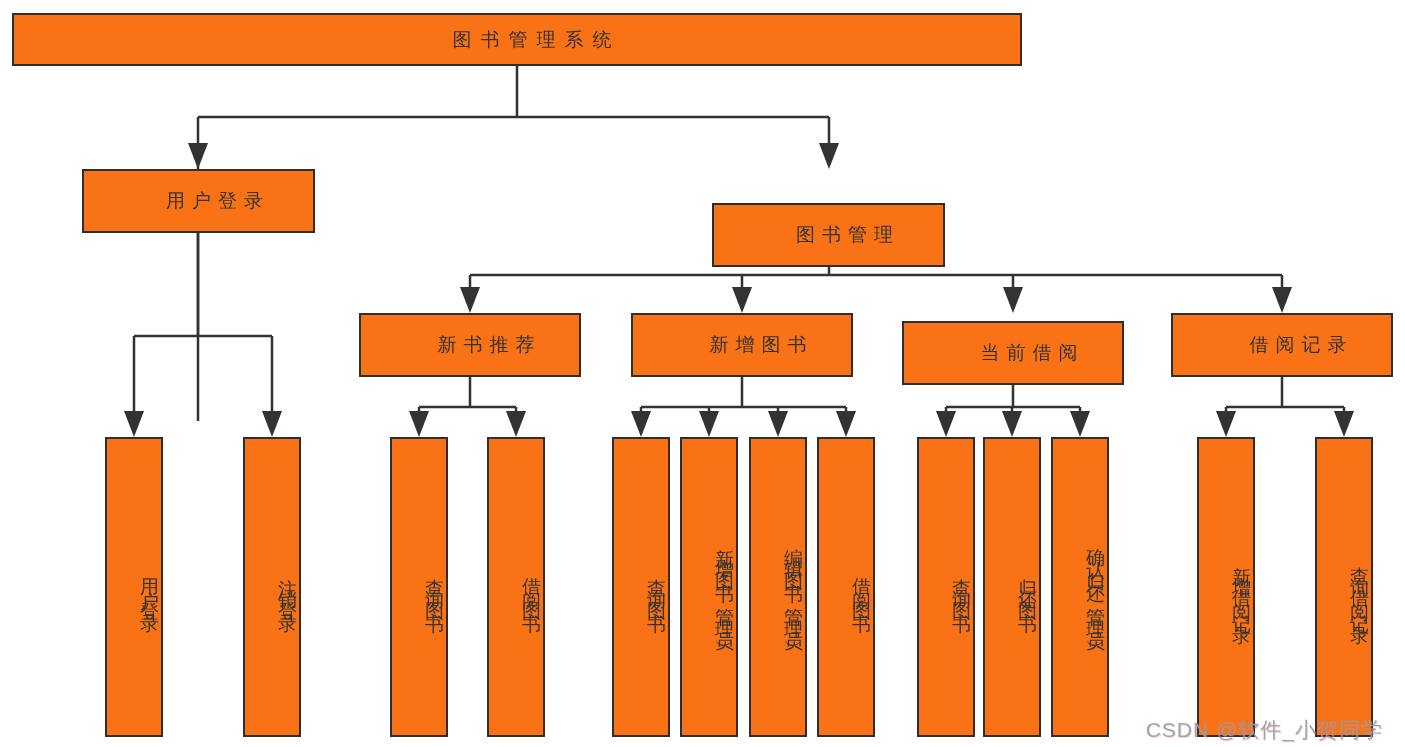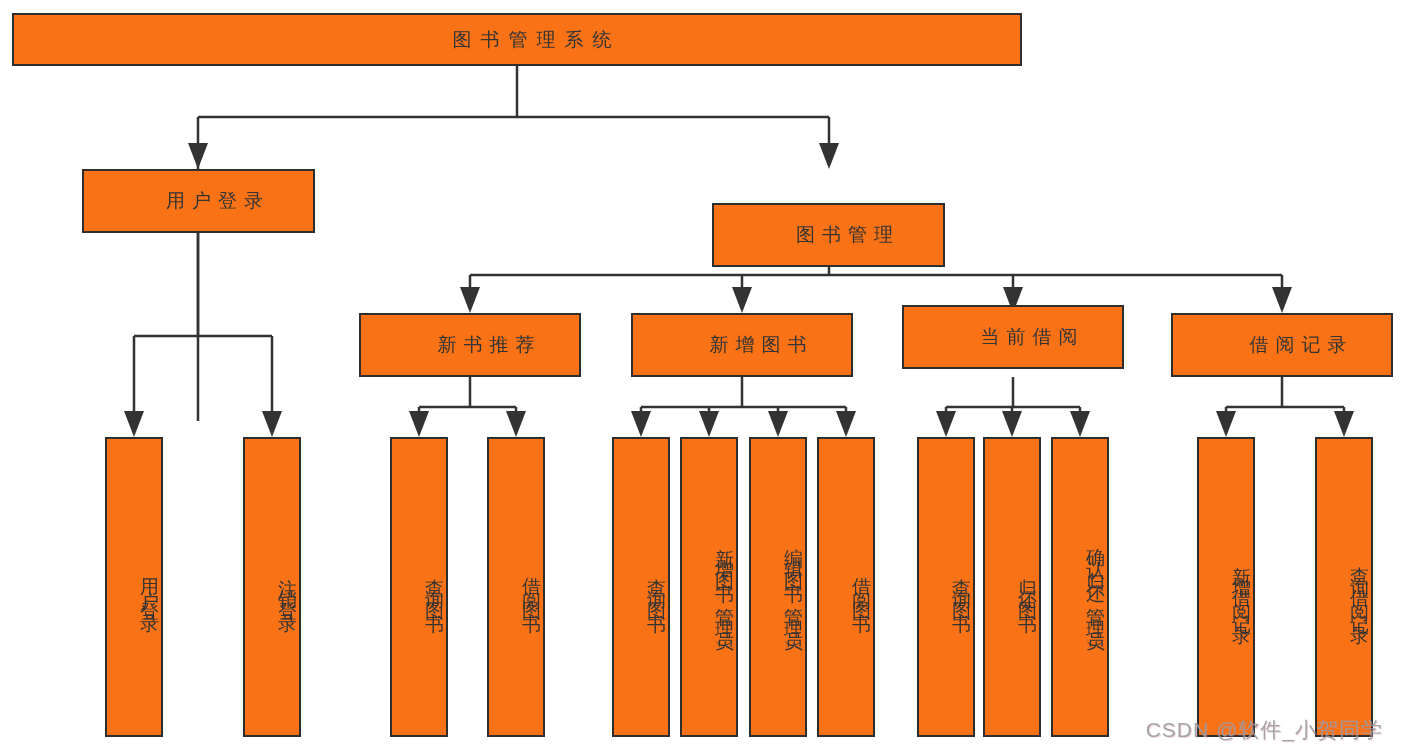--- a/index.html
+++ b/index.html
@@ -105,21 +105,21 @@
   <div class="node lvl" style="left:712px; top:169px; width:233px; height:64px;margin-top:34px;">
     <span class="htext">图书管理</span>
   </div>
 
   <div class="node lvl" style="left:359px; top:313px; width:222px; height:64px;">
     <span class="htext">新书推荐</span>
   </div>
   <div class="node lvl" style="left:631px; top:313px; width:222px; height:64px;">
     <span class="htext">新增图书</span>
   </div>
-  <div class="node lvl" style="left:902px; top:305px; width:222px; height:64px;">
+  <div class="node lvl" style="left:902px; top:321px; width:222px; height:64px;">
     <span class="htext">当前借阅</span>
   </div>
   <div class="node lvl" style="left:1171px; top:313px; width:222px; height:64px;">
     <span class="htext">借阅记录</span>
   </div>
 
   <div class="node leaf" style="left:105px; top:437px; width:58px; height:300px;">
     <span class="vtext">用户登录</span>
   </div>
   <div class="node leaf" style="left:243px; top:437px; width:58px; height:300px;">

